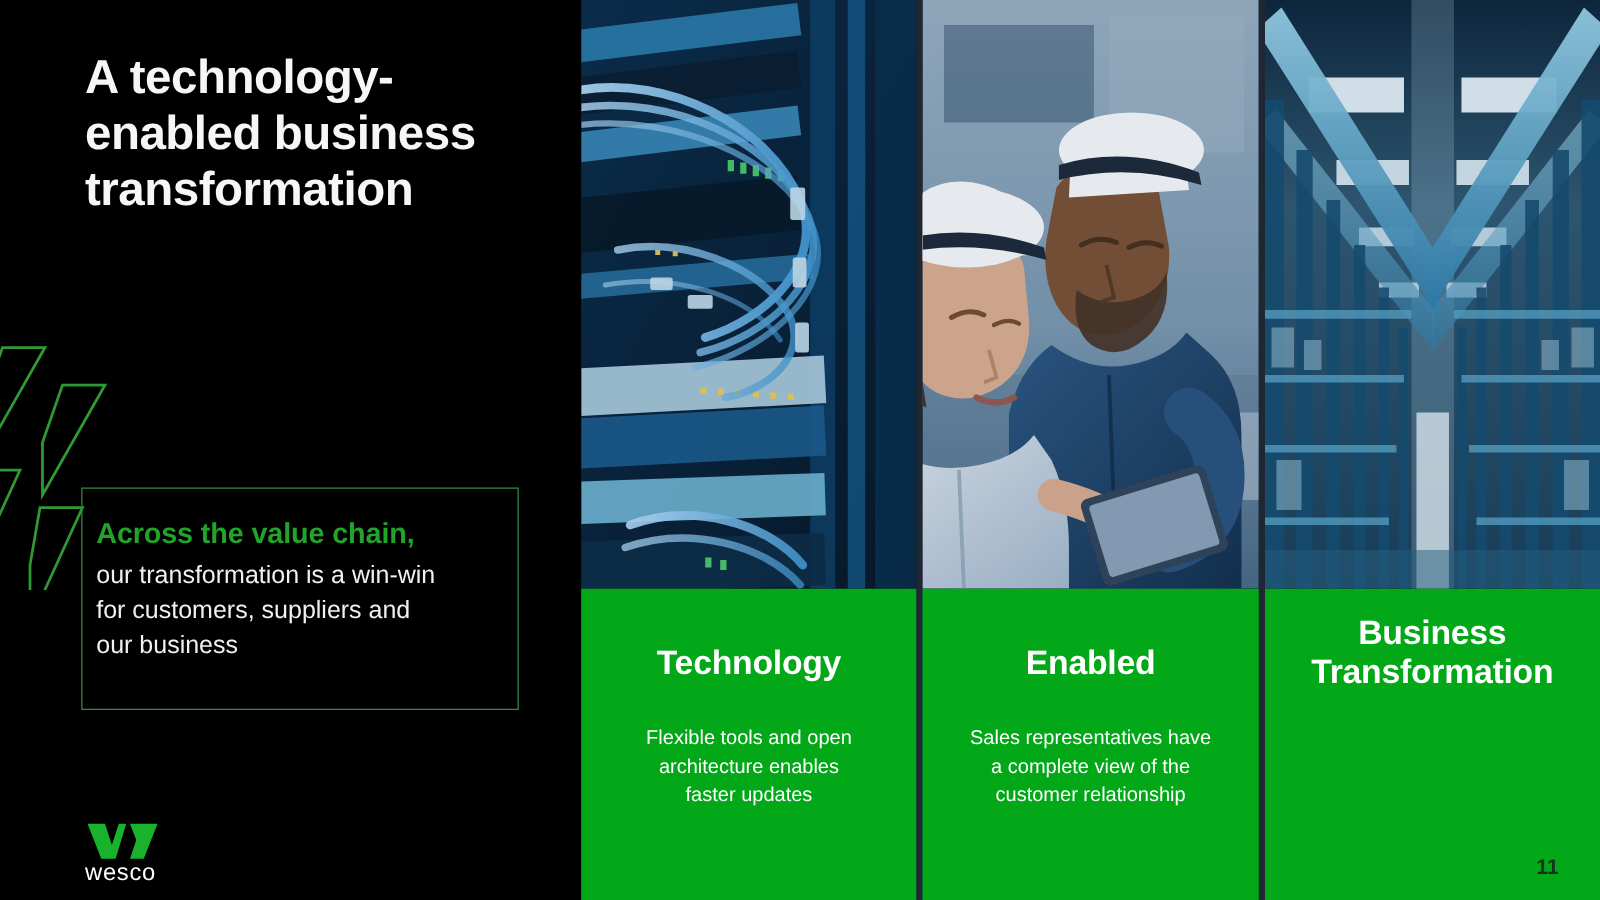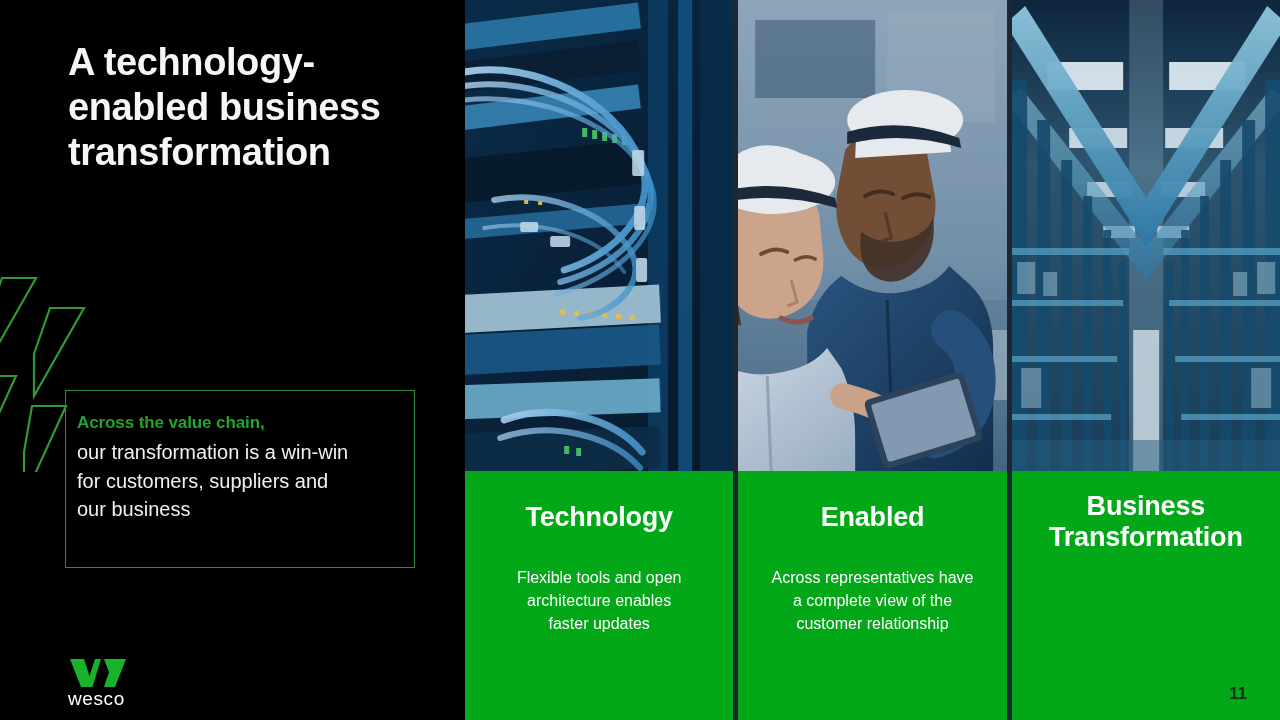--- a/index.html
+++ b/index.html
@@ -73,21 +73,21 @@
     border: 1.3px solid #2e8b42;
     box-sizing: border-box;
   }
   .callout-inner {
     position: absolute;
     left: 11px;
     top: 22px;
     width: 330px;
   }
   .callout-head {
-    font-size: 17px;
+    font-size: 23px;
     font-weight: bold;
     color: #22a32a;
     line-height: 1.2;
     letter-spacing: -0.1px;
     margin: 0;
   }
   .callout-body {
     margin: 5px 0 0 0;
     font-size: 20px;
     line-height: 1.42;
@@ -139,21 +139,21 @@
   .col-body {
     flex: 1 1 auto;
     background: #03a818;
     position: relative;
     padding: 0 14px;
     box-sizing: border-box;
     text-align: center;
   }
   .col-head {
     margin: 0;
-    padding-top: 31px;
+    padding-top: 44px;
     font-size: 27px;
     font-weight: bold;
     color: #ffffff;
     line-height: 1.16;
     letter-spacing: -0.2px;
     white-space: pre-line;
   }
   .col-head.two-line { padding-top: 20px; }
   .col-text {
     margin: 12px;
@@ -355,21 +355,21 @@
 
           <g transform="rotate(-17 180 420)">
             <rect x="134" y="386" width="104" height="72" rx="6" fill="#33475c"></rect>
             <rect x="140" y="392" width="92" height="60" rx="3" fill="#8fa7bd"></rect>
           </g>
           <rect width="270" height="471" fill="#0c2c4a" opacity="0.1"></rect>
         </svg>
       </div>
       <div class="col-body">
         <h2 class="col-head">Enabled</h2>
-        <p class="col-text">Across representatives have
+        <p class="col-text">Sales representatives have
 a complete view of the
 customer relationship</p>
       </div>
     </div>
 
     <div class="col">
       <div class="col-photo">
         <svg viewBox="0 0 270 471" preserveAspectRatio="xMidYMid slice">
           <defs>
             <linearGradient id="bg3" x1="0" y1="0" x2="0" y2="1">

